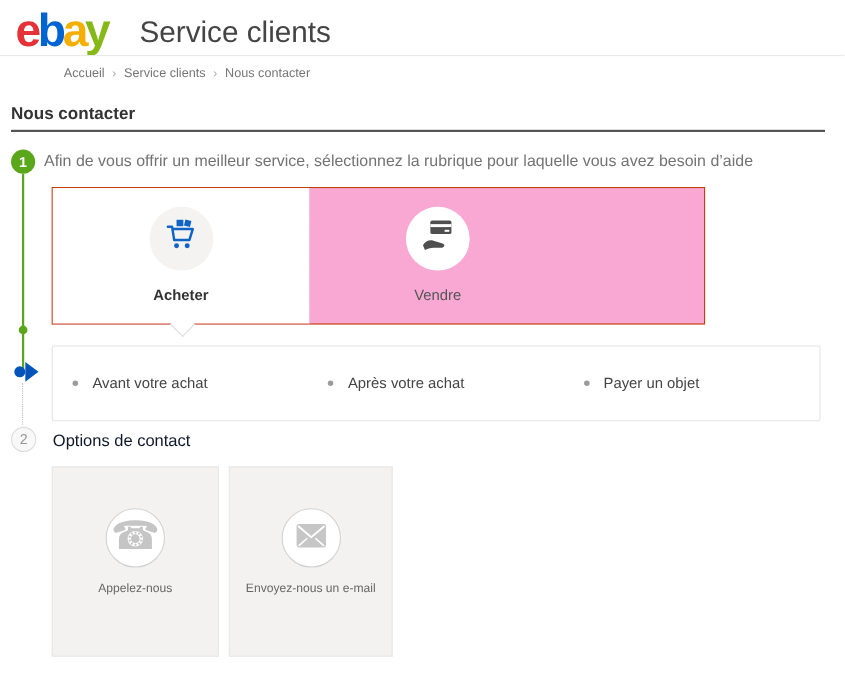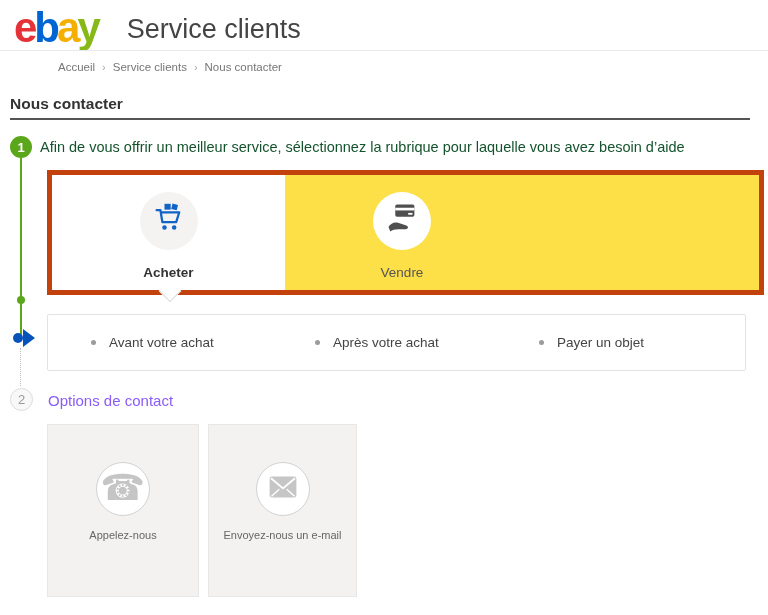--- a/index.html
+++ b/index.html
@@ -31,40 +31,40 @@
     background:#5ba71b; color:#fff; font-size:13px; font-weight:bold; display:flex; align-items:center; justify-content:center; }
   .timeline-line { position:absolute; top:158px; left:20px; width:2px; height:178px; background:#5ba71b; }
   .timeline-dot-green { position:absolute; top:296px; left:17px; width:8px; height:8px; border-radius:50%; background:#5ba71b; }
   .timeline-dot-blue { position:absolute; top:333px; left:13px; width:10px; height:10px; border-radius:50%; background:#0654ba; }
   .timeline-arrow-blue { position:absolute; top:329px; left:23px; width:0; height:0;
     border-top:9px solid transparent; border-bottom:9px solid transparent; border-left:12px solid #0654ba; }
   .timeline-dotted { position:absolute; top:348px; left:20px; height:38px; width:0; border-left:1px dotted #bdbdbd; }
   .step-circle-2 { position:absolute; top:388px; left:10px; width:23px; height:23px; border-radius:50%;
     background:#f8f8f8; border:1px solid #dcdcdc; color:#999; font-size:13px; display:flex; align-items:center; justify-content:center; }
 
-  .step1-text { position:absolute; top:139px; left:40px; font-size:14.5px; color:#14532d; }
-  .step2-text { position:absolute; top:392px; left:48px; font-size:15px; color:#8b5cf6; }
+  .step1-text { position:absolute; top:139px; left:40px; font-size:14.5px; color:#737373; }
+  .step2-text { position:absolute; top:392px; left:48px; font-size:15px; color:#0f172a; }
 
   
-  .tabs { position:absolute; top:170px; left:47px; width:717px; height:125px; display:flex;
-    border:5px solid #c2410c; background:#fde047; }
+  .tabs { position:absolute; top:170px; left:47px; width:594px; height:125px; display:flex;
+    border:1px solid #c2410c; background:#f9a8d4; }
   .tab { position:relative; width:233px; height:100%; display:flex; flex-direction:column; align-items:center; cursor:pointer; }
   .tab + .tab { border-left:1px dotted #d9d8d7; }
   .tab.selected { background:#fff; }
   .tab-icon-circle { margin-top:17px; width:58px; height:58px; border-radius:50%; display:flex; align-items:center; justify-content:center; }
   .tab.selected .tab-icon-circle { background:#f4f3f2; }
   .tab:not(.selected) .tab-icon-circle { background:#fff; }
   .tab-label { margin-top:15px; font-size:13.5px; color:#555; }
   .tab.selected .tab-label { font-weight:bold; color:#333; }
   .tab-caret { position:absolute; bottom:-9px; left:110px; width:16px; height:16px; background:#fff;
     border-right:1px solid #dcdcdc; border-bottom:1px solid #dcdcdc; transform:rotate(45deg); }
 
   
-  .subbox { position:absolute; top:314px; left:47px; width:699px; height:57px; background:#fff;
-    border:1px solid #e4e3e2; border-radius:2px; display:flex; align-items:center;padding-left:25px; }
+  .subbox { position:absolute; top:314px; left:47px; width:699px; height:69px; background:#fff;
+    border:1px solid #e4e3e2; border-radius:2px; display:flex; align-items:center; }
   .subopt { width:233px; display:flex; align-items:center; padding-left:18px; cursor:pointer; }
   .subopt .bullet { width:5px; height:5px; border-radius:50%; background:#9b9b9b; margin-right:13px; flex:none; }
   .subopt .subopt-label { font-size:13.5px; color:#444; }
 
   
   .cards { position:absolute; top:424px; left:47px; display:flex; gap:9px; }
   .card { height:173px; background:#f3f2f1; border:1px solid #e8e7e6; display:flex; flex-direction:column; align-items:center; cursor:pointer; }
   .card-phone { width:152px; }
   .card-email { width:149px; }
   .card-icon-circle { margin-top:37px; width:54px; height:54px; border-radius:50%; background:#fff;

